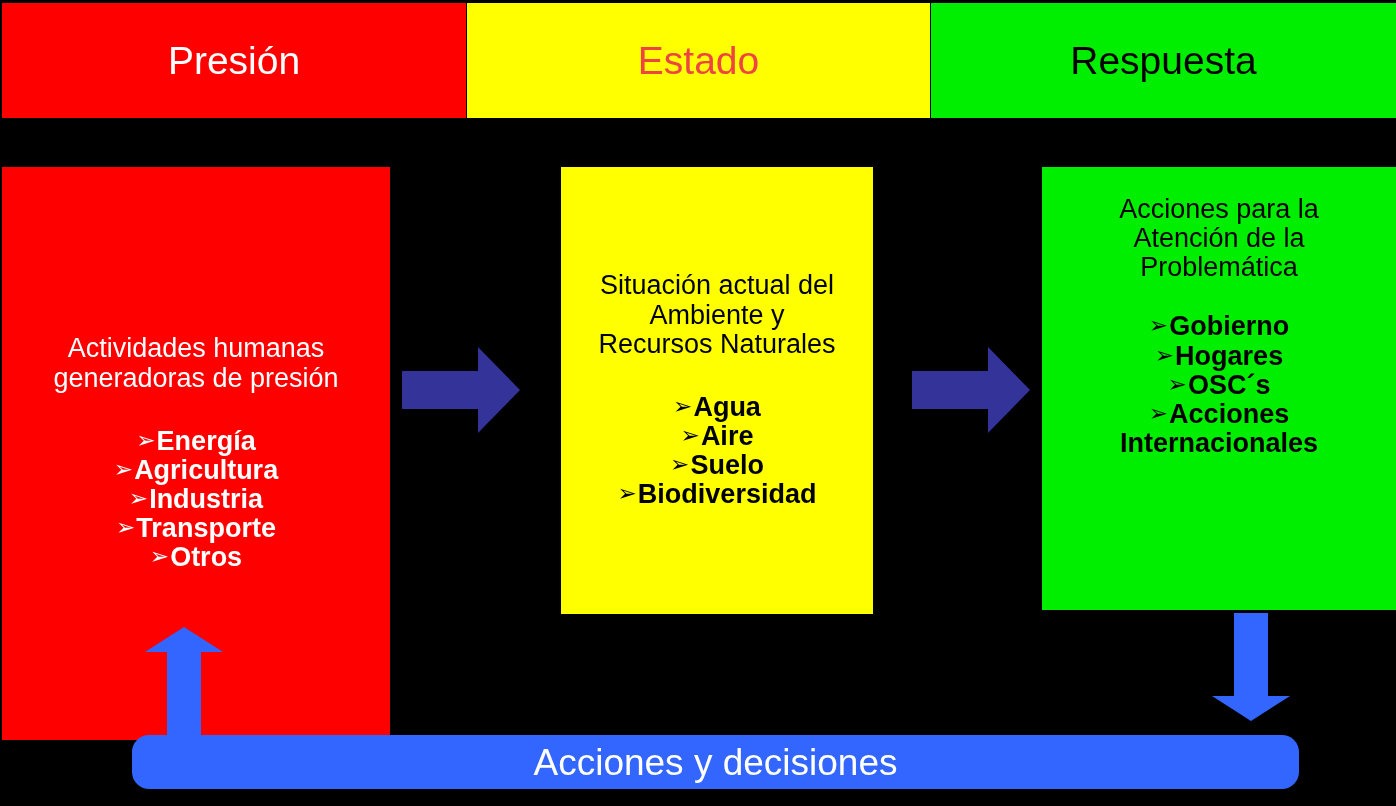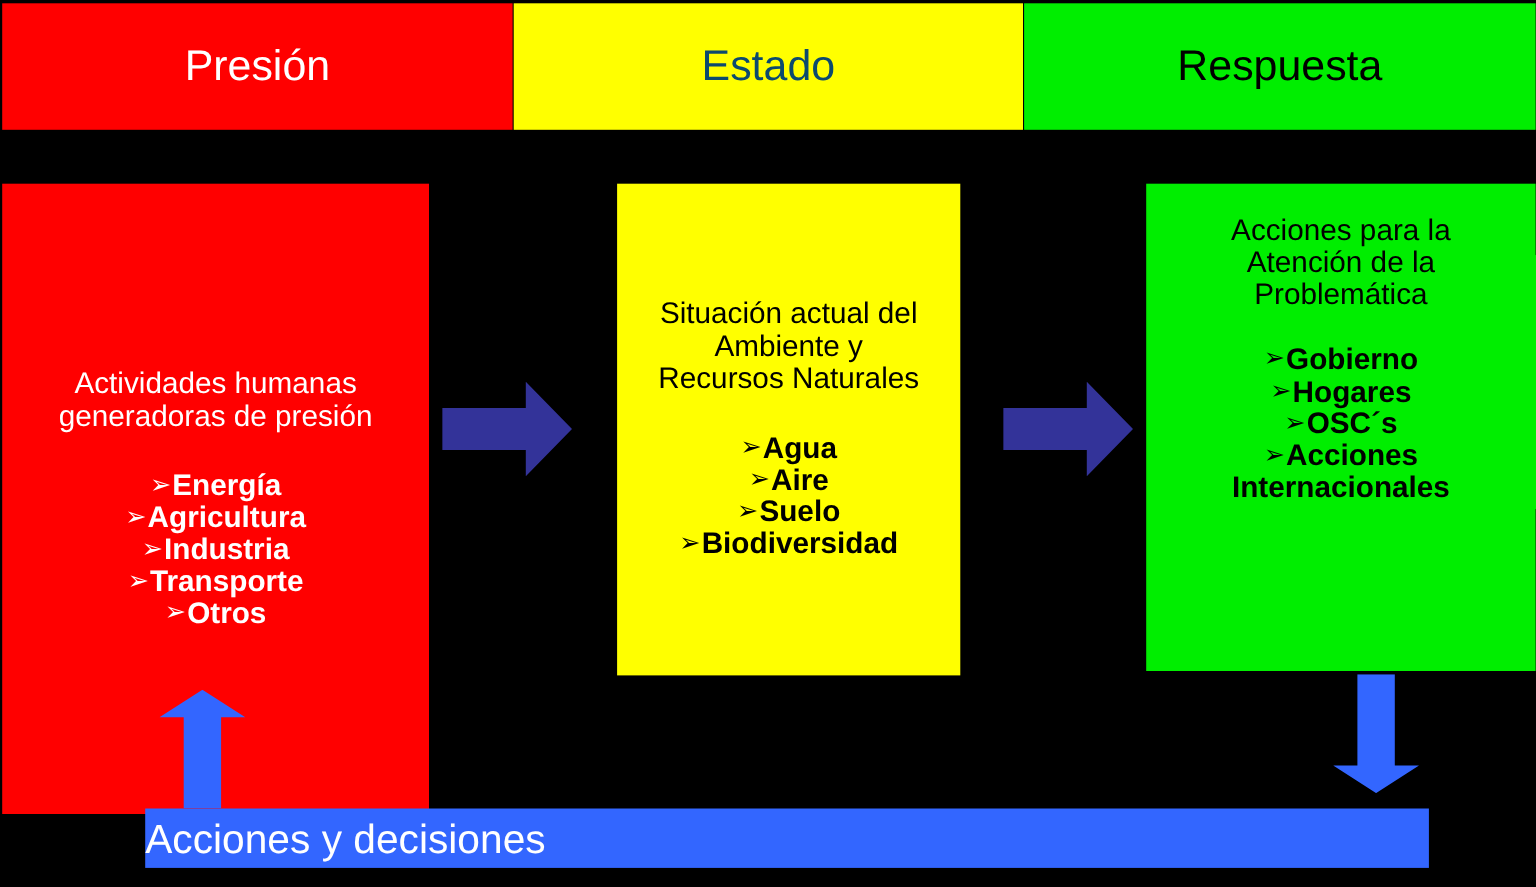--- a/index.html
+++ b/index.html
@@ -37,21 +37,21 @@
     left: 2px;
     width: 464px;
     background: #FF0000;
     color: #FFFFFF;
     text-align: right;
   }
   #hdr-state {
     left: 467px;
     width: 463px;
     background: #FFFF00;
-    color: #0c4a6e;
+    color: #ef4444;
   }
   #hdr-response {
     left: 931px;
     width: 465px;
     background: #00EE00;
     color: #000000;
   }
 
   
   .panel {
@@ -142,23 +142,25 @@
   #bottom-bar {
     position: absolute;
     left: 132px;
     top: 735px;
     width: 1167px;
     height: 54px;
     background: #3366FF;
     color: #FFFFFF;
     display: flex;
     align-items: center;
+    justify-content: center;
     font-size: 37px;
     font-weight: normal;
     line-height: 1;
+    border-radius: 17px;
   }
 </style>
 </head>
 <body>
 
 <div id="canvas">
 
   <div class="header-bar" id="hdr-pressure">
     <span>Presión</span>
   </div>

